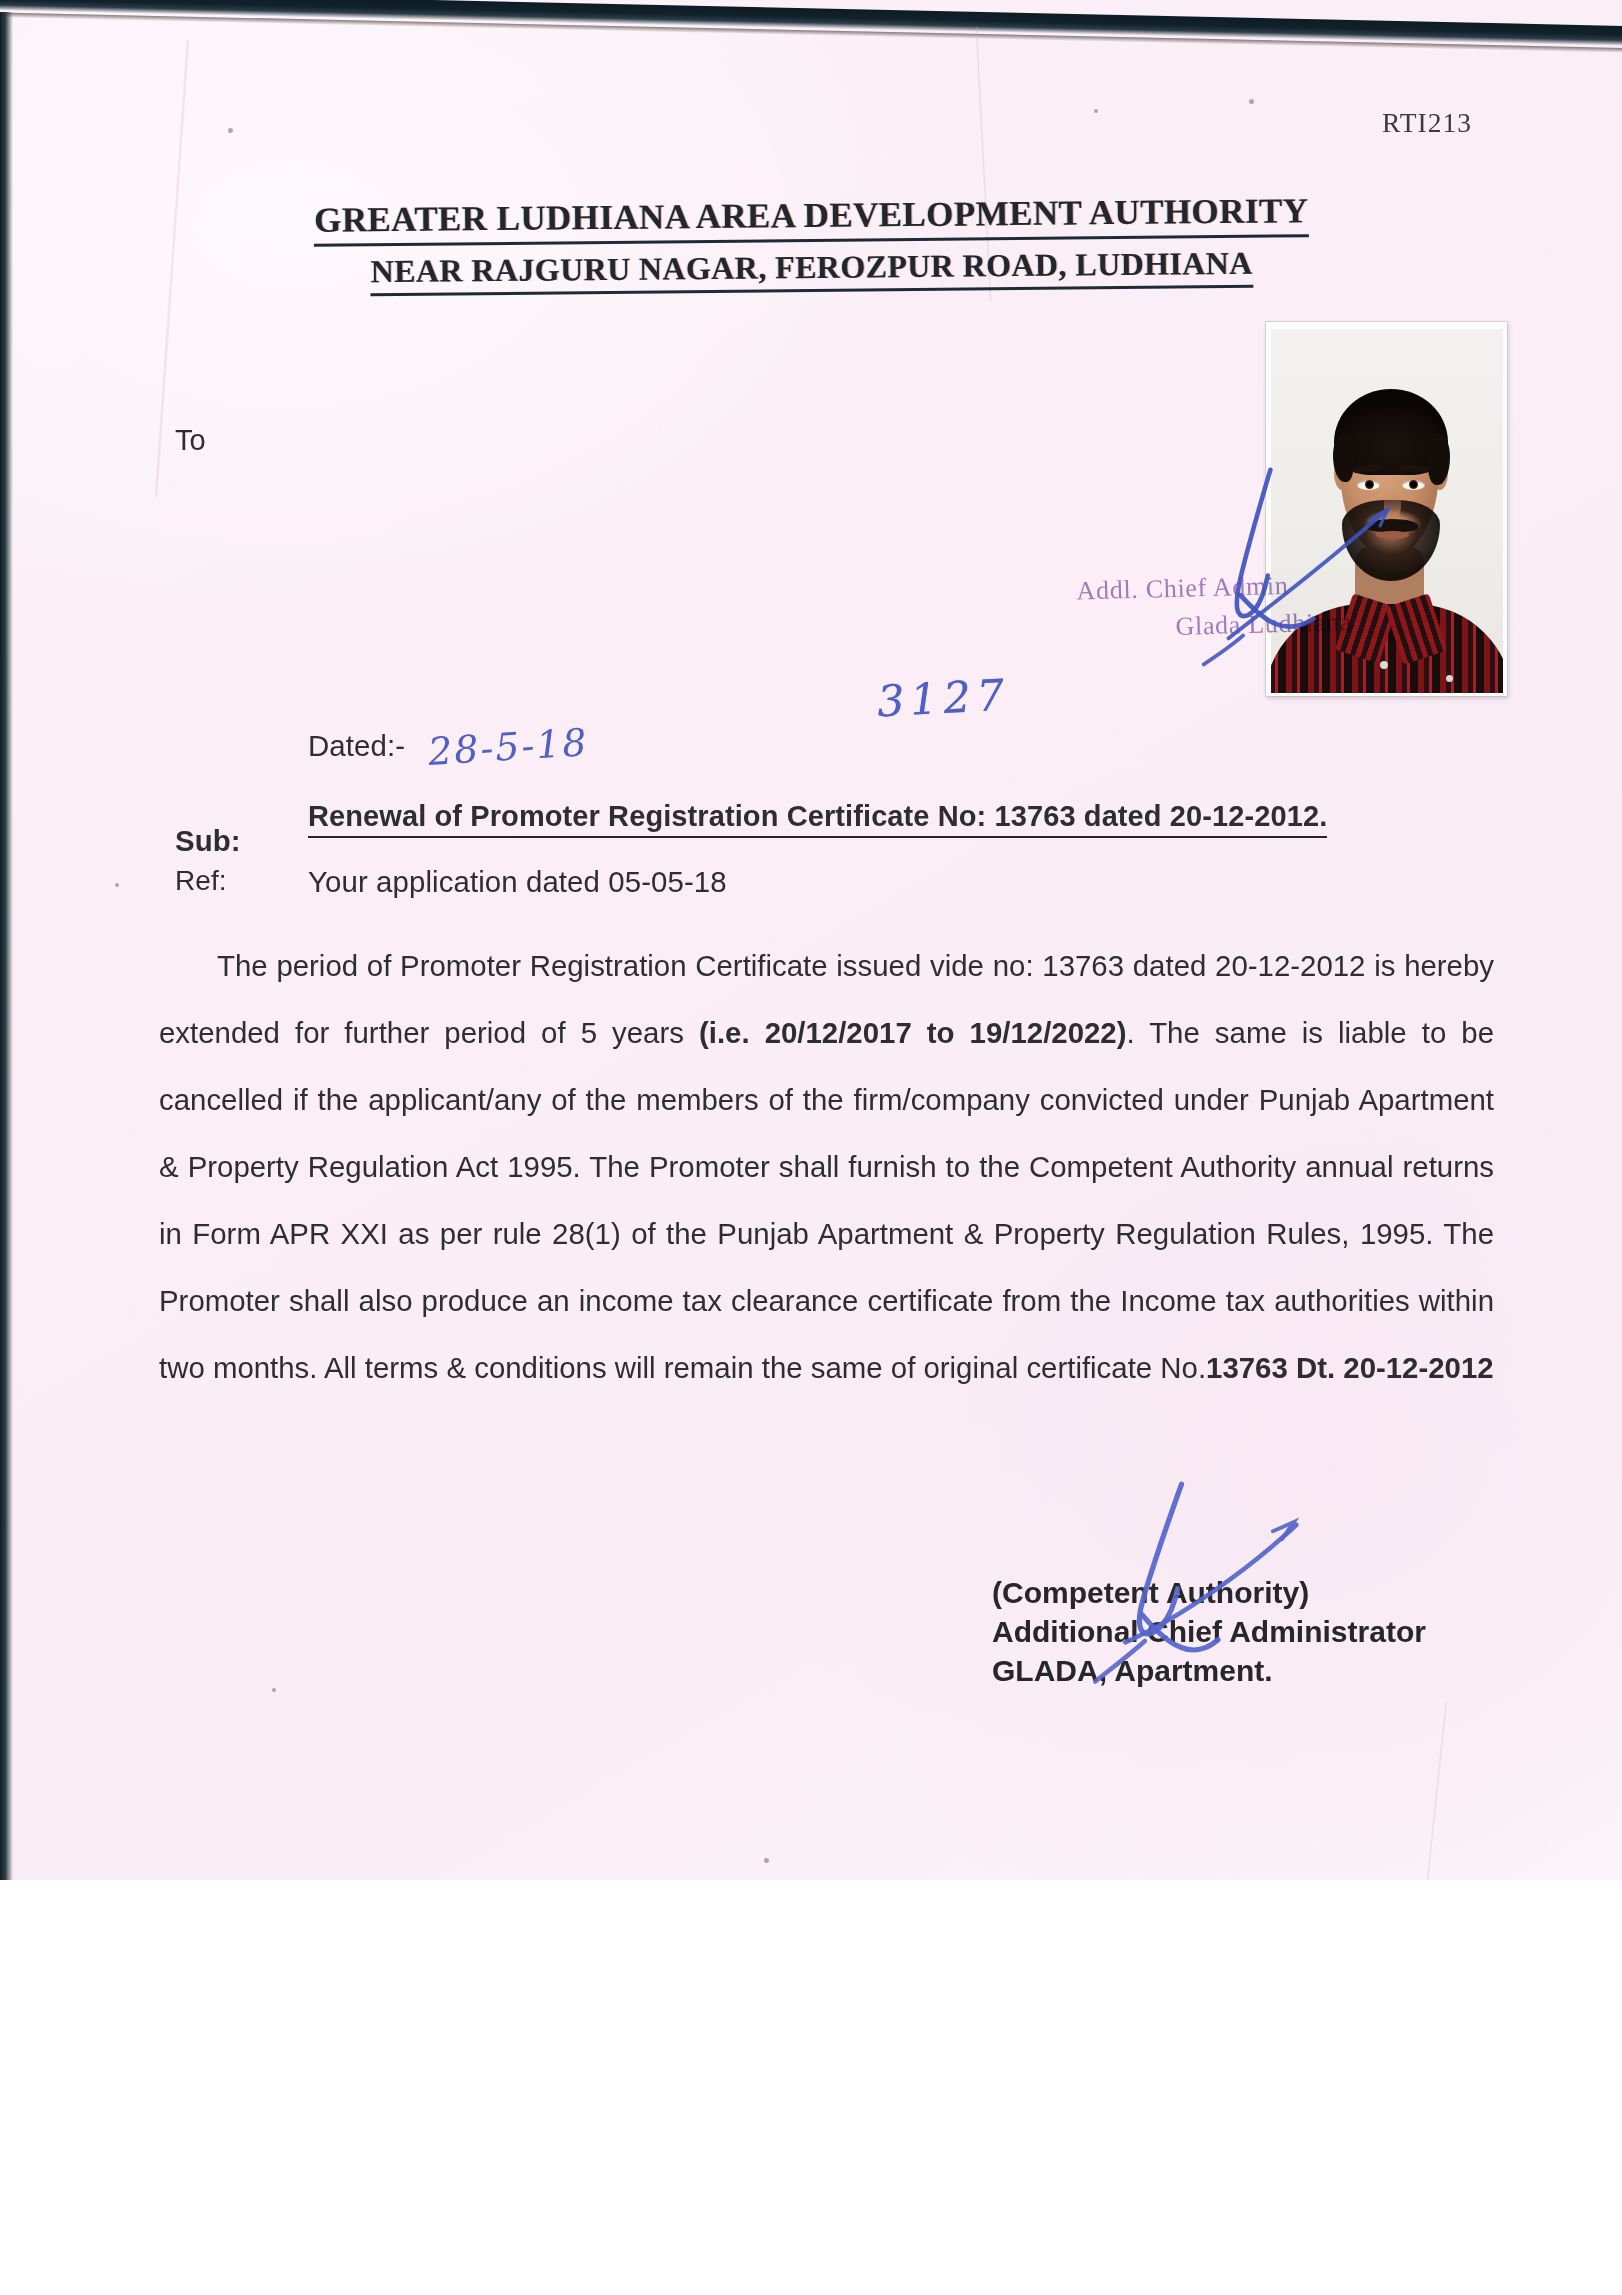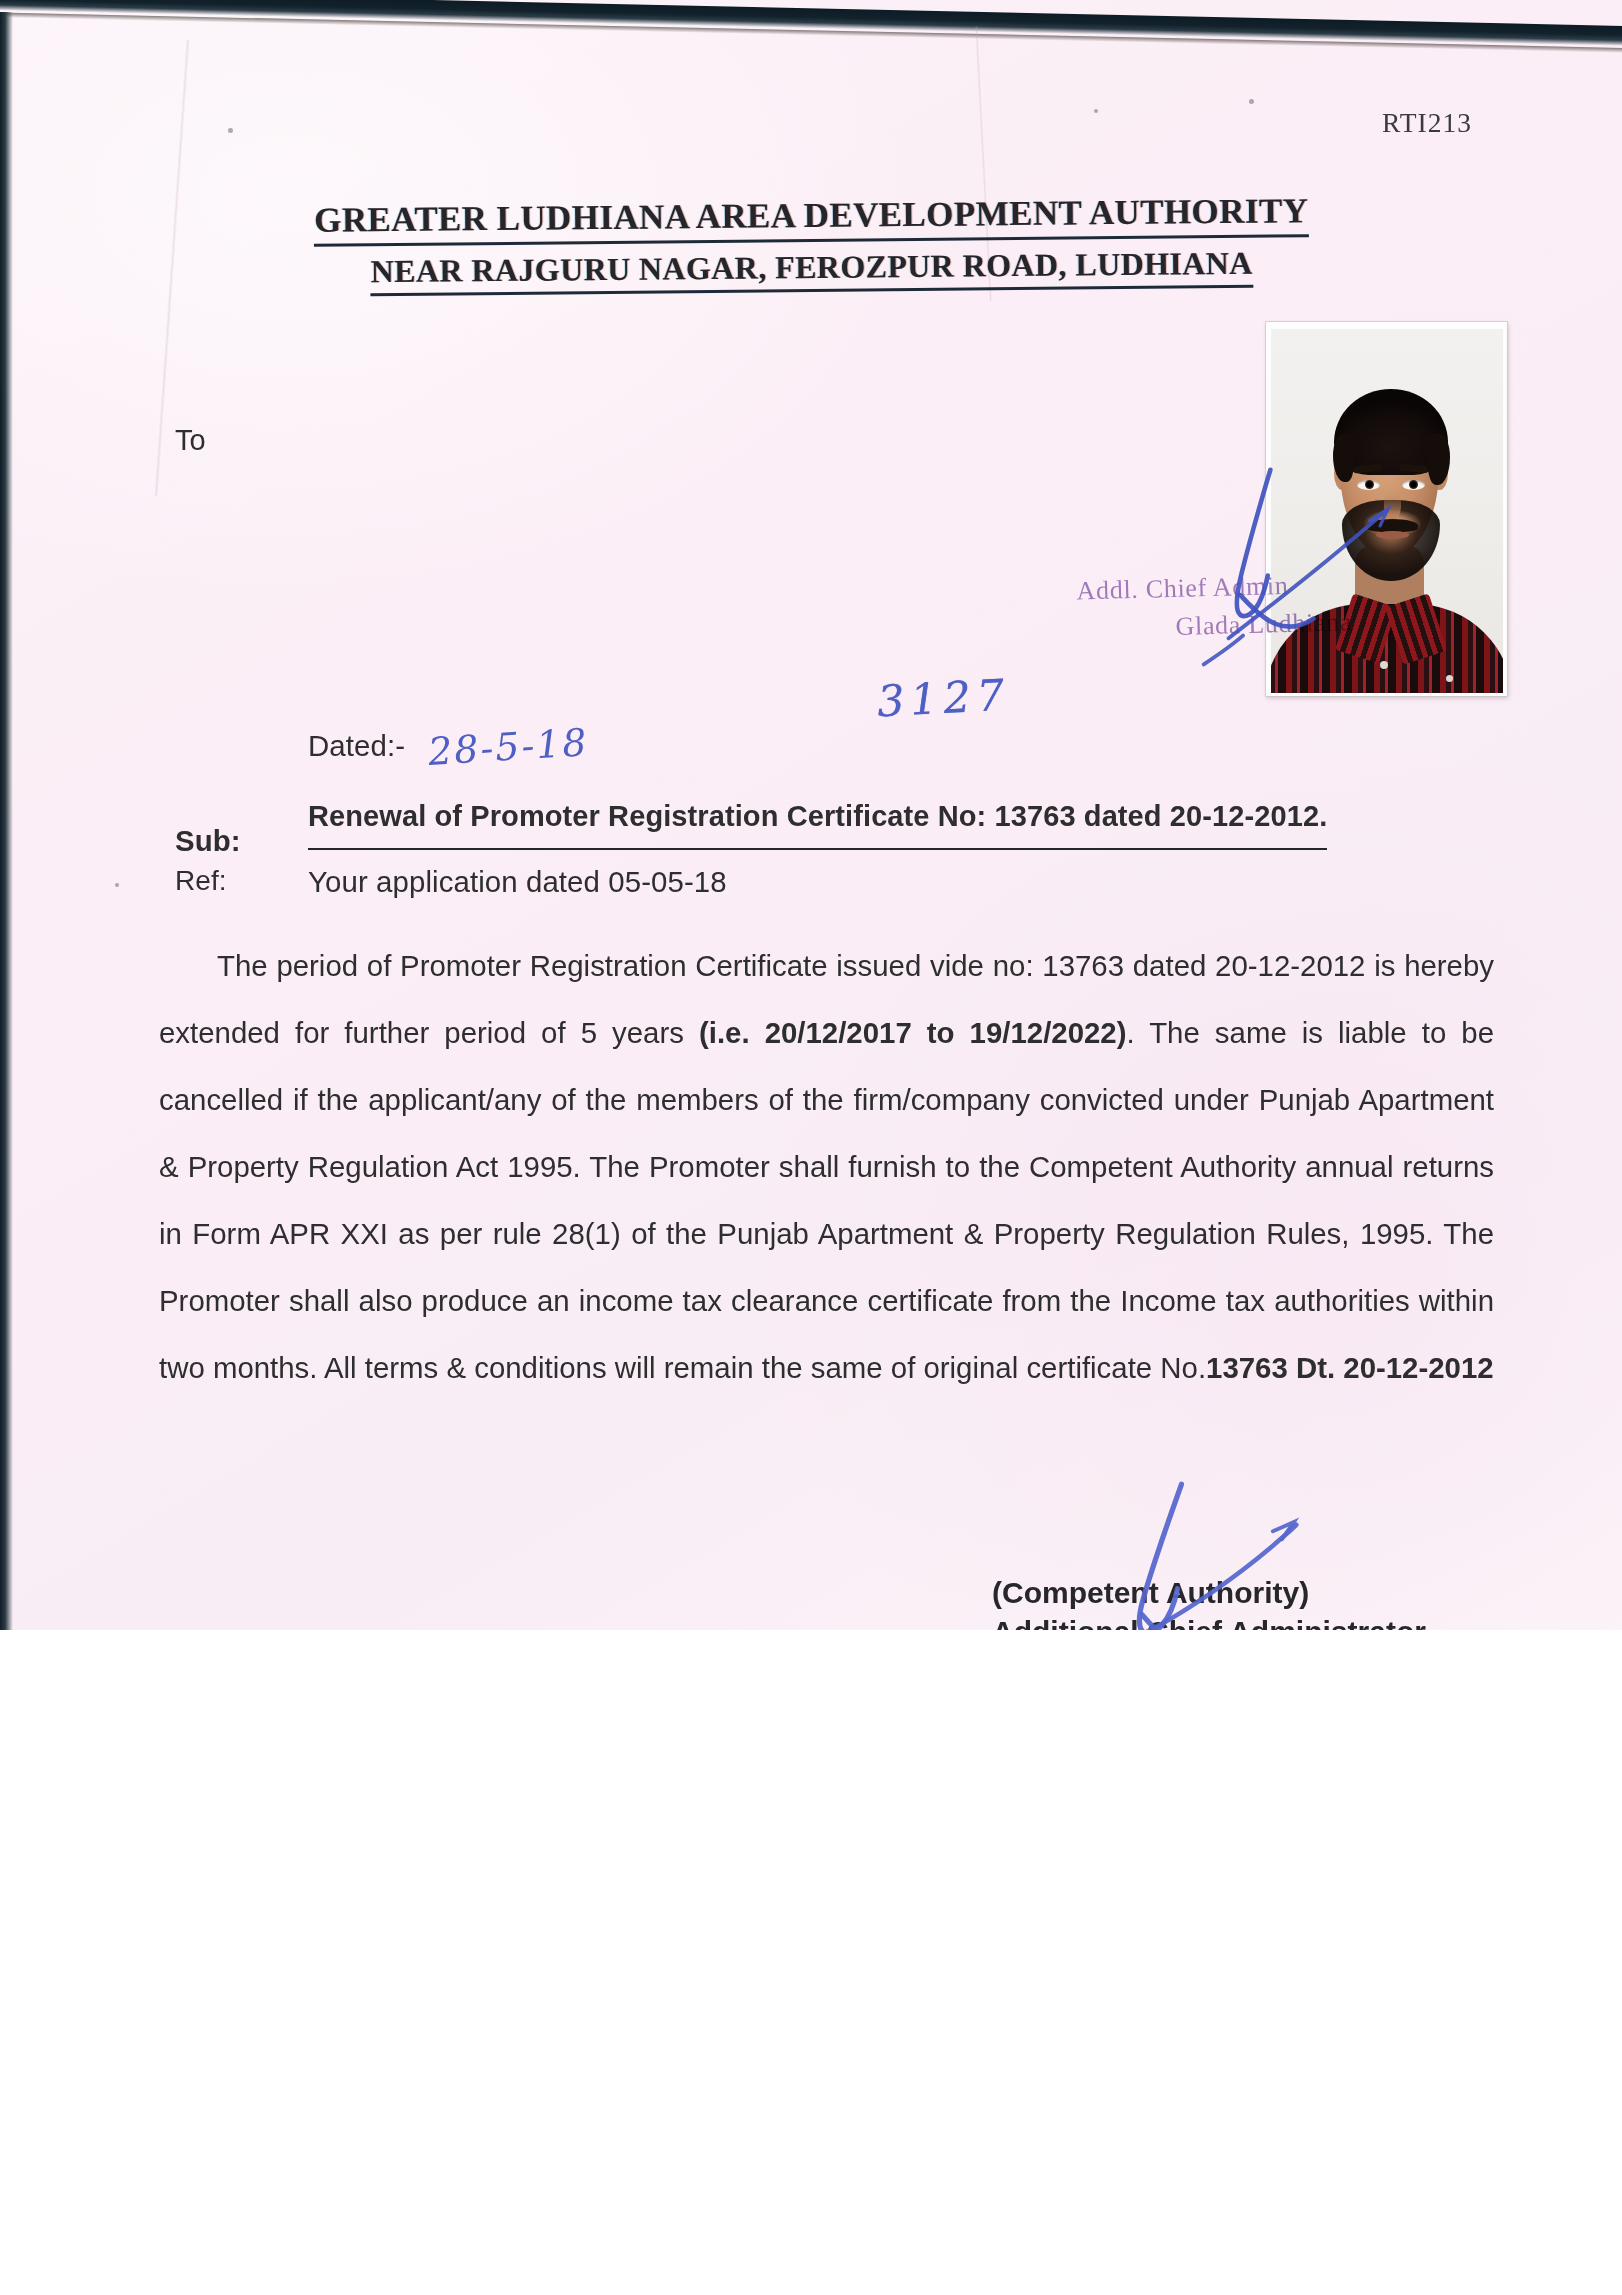--- a/index.html
+++ b/index.html
@@ -13,21 +13,21 @@
     position: relative;
     overflow: hidden;
     font-family: "Liberation Sans", sans-serif;
   }
 
   
   #page {
     position: absolute;
     left: 0; top: 0;
     width: 1623px;
-    height: 1630px;
+    height: 1880px;
     background:
       radial-gradient(ellipse 916px 589px at 18% 12%, rgba(255,255,255,0.55), rgba(255,255,255,0) 70%),
       radial-gradient(ellipse 785px 720px at 82% 78%, rgba(246,226,240,0.5), rgba(255,255,255,0) 72%),
       linear-gradient(150deg, #fbf2f8 0%, #fbeef6 40%, #f9edf5 70%, #fcf4f9 100%);
     overflow: hidden;
   }
   
   #grain {
     position: absolute; inset: 0;
     opacity: .45;
@@ -147,21 +147,21 @@
   #hand-date {
     left: 428px; top: 725px;
     font-size: 38px;
     letter-spacing: 2px;
     transform: rotate(-3.5deg);
   }
 
   #sub-label { left: 175px; top: 800px; font-size: 29.4px; font-weight: bold; margin-top: 24px; }
   #sub-text  {
     left: 308px; top: 800px; font-size: 29px; font-weight: bold;
-    border-bottom: 2.6px solid #26262a; padding-bottom: 15px;
+    border-bottom: 2.6px solid #26262a; padding-bottom: 3px;
   }
   #ref-label { left: 175px; top: 865px; font-size: 28px; }
   #ref-text  { left: 308px; top: 865px; font-size: 29.4px; }
 
   #body {
     position: absolute;
     left: 159px; top: 932px;
     width: 1335px;
     font-size: 29.4px;
     line-height: 67px;

